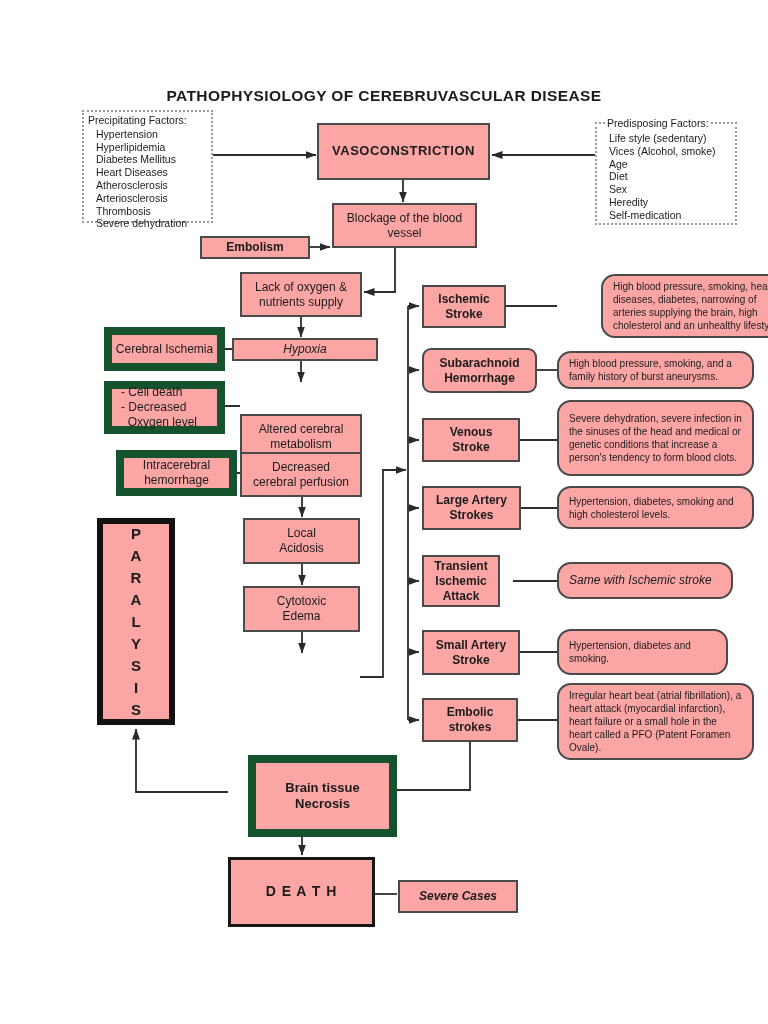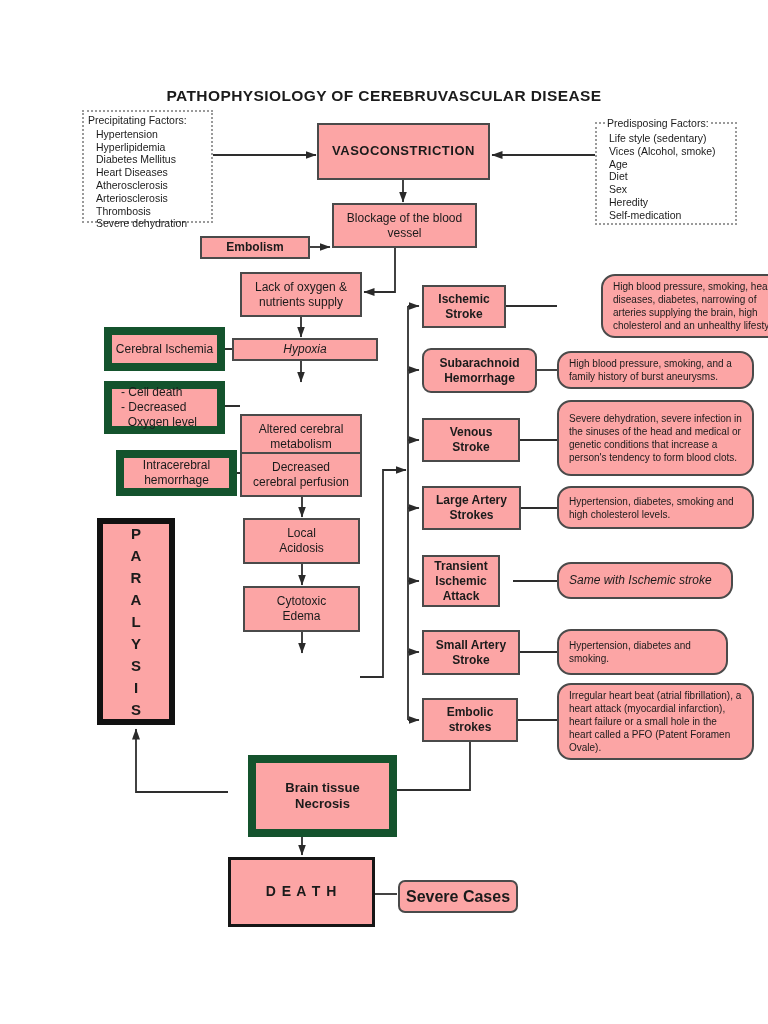--- a/index.html
+++ b/index.html
@@ -43,21 +43,21 @@
   .b-cisch{left:84px;top:327px;width:121px;height:44px;}
   .b-cell{left:84px;top:381px;width:121px;height:53px;justify-content:flex-start;
     text-align:left;padding-left:9px;white-space:pre;}
   .b-intra{left:96px;top:450px;width:121px;height:46px;}
   .b-para{left:97px;top:518px;width:78px;height:207px;border:6px solid #111;
     font-size:15px;font-weight:bold;line-height:22px;}
   
   .b-necro{left:228px;top:755px;width:149px;height:82px;font-size:13px;}
   .b-death{left:228px;top:857px;width:147px;height:70px;border:3px solid #161616;
     font-size:14px;letter-spacing:1px;}
-  .b-severe{left:398px;top:880px;width:120px;height:33px;font-size:16px;border-radius:7px;}
+  .b-severe{left:398px;top:880px;width:120px;height:33px;font-style:italic;font-size:12px;}
   
   .s-box{left:422px;font-weight:bold;}
   .s0{top:285px;width:84px;height:43px;}
   .s1{top:348px;width:115px;height:45px;border-radius:9px;}
   .s2{top:418px;width:98px;height:44px;}
   .s3{top:486px;width:99px;height:44px;}
   .s4{top:555px;width:78px;height:52px;}
   .s5{top:630px;width:98px;height:45px;}
   .s6{top:698px;width:96px;height:44px;}
   

